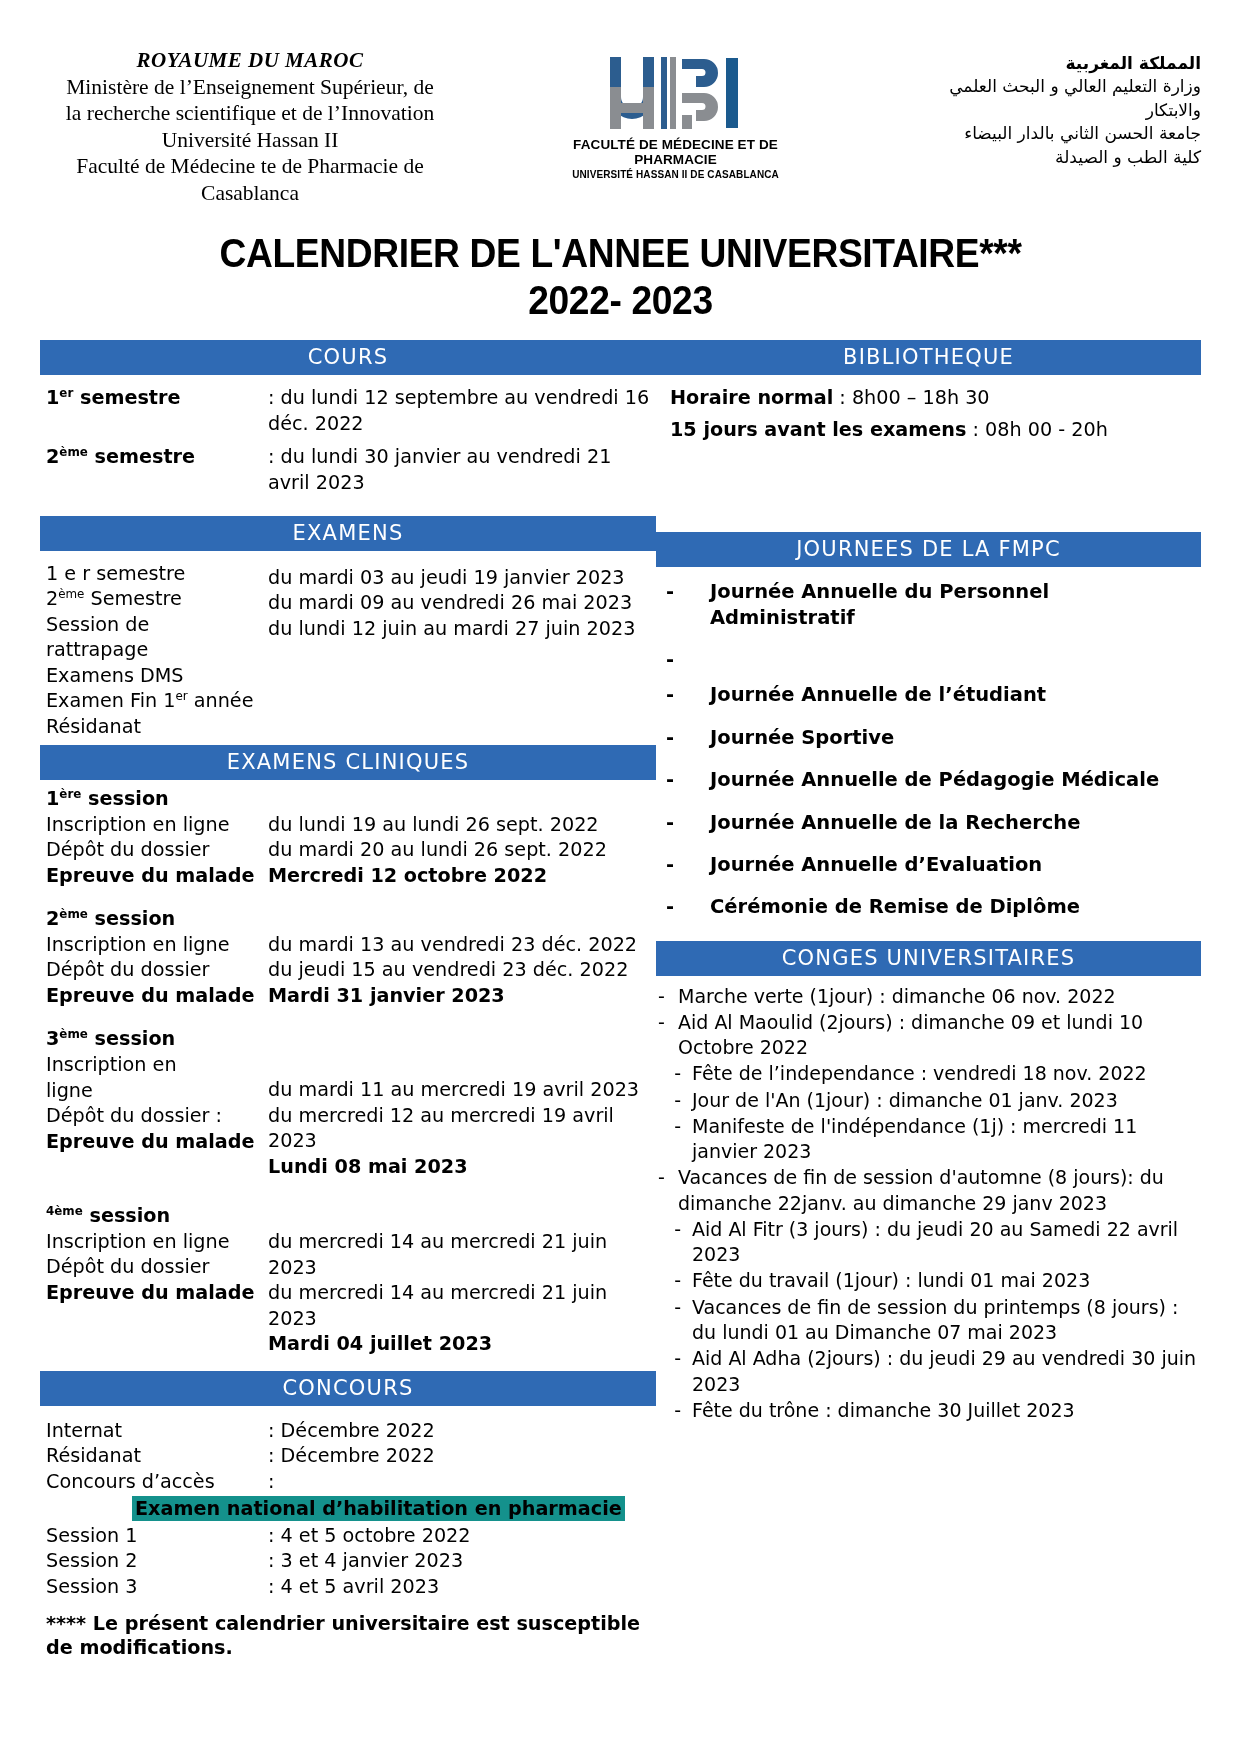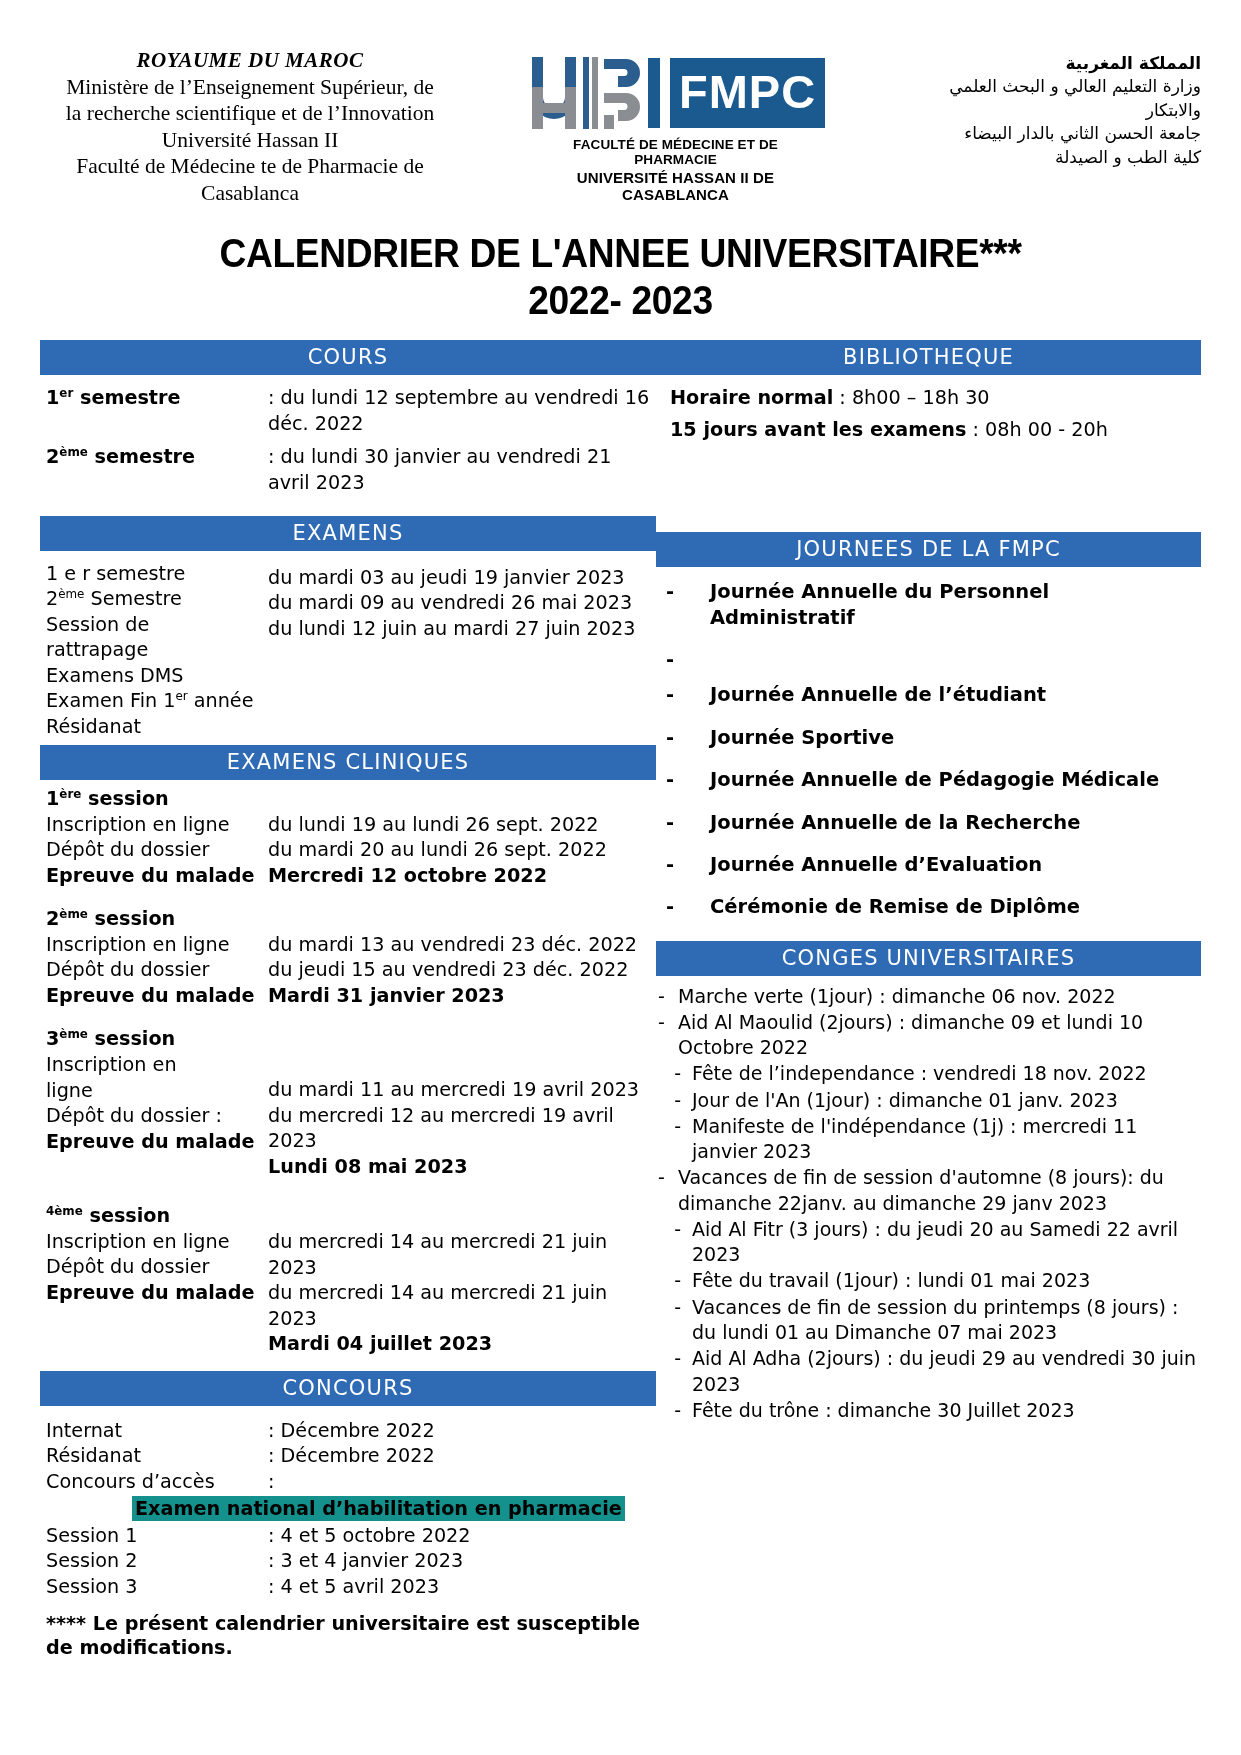--- a/index.html
+++ b/index.html
@@ -62,21 +62,21 @@
     display: flex; align-items: center;
   }
   .logo-sub1, .logo-sub2 {
     font-family: "Liberation Sans", sans-serif;
     font-weight: bold;
     color: #000000;
     text-align: center;
     letter-spacing: .1px;
   }
   .logo-sub1 { font-size: 13.5px; margin-top: 3px; }
-  .logo-sub2 { font-size: 15px; margin-top: 2px; }
+  .logo-sub2 { font-size: 10px; margin-top: 2px; }
 
   .hdr-right {
     width: 310px;
     text-align: right;
     direction: rtl;
     font-family: "DejaVu Sans", sans-serif;
     font-size: 17px;
     line-height: 1.38;
     padding-top: 8px;
   }
@@ -202,21 +202,20 @@
 
             <rect x="57" y="4" width="6" height="72" fill="#2c5d8f"></rect>
             <rect x="66" y="4" width="6" height="72" fill="#8a8d91"></rect>
 
             <path d="M78 6 h22 a14 14 0 0 1 0 28 h-8 v-11 h6 a3.5 3.5 0 0 0 0 -7 h-20 Z" fill="#2c5d8f"></path>
             <path d="M78 40 h22 a14 14 0 0 1 0 28 h-8 v-11 h6 a3.5 3.5 0 0 0 0 -7 h-20 Z" fill="#8a8d91"></path>
             <path d="M78 62 h10 v14 h-10 Z" fill="#8a8d91"></path>
           </svg>
         </span>
         <span class="logo-bar"></span>
-        <span class="logo-fmpc">FMPC</span>
       </div>
       <div class="logo-sub1">FACULTÉ DE MÉDECINE ET DE PHARMACIE</div>
       <div class="logo-sub2">UNIVERSITÉ HASSAN II DE CASABLANCA</div>
     </div>
 
     <div class="hdr-right">
       <div class="ar-bold">المملكة المغربية</div>
       <div>وزارة التعليم العالي و البحث العلمي</div>
       <div>والابتكار</div>
       <div>جامعة الحسن الثاني بالدار البيضاء</div>

